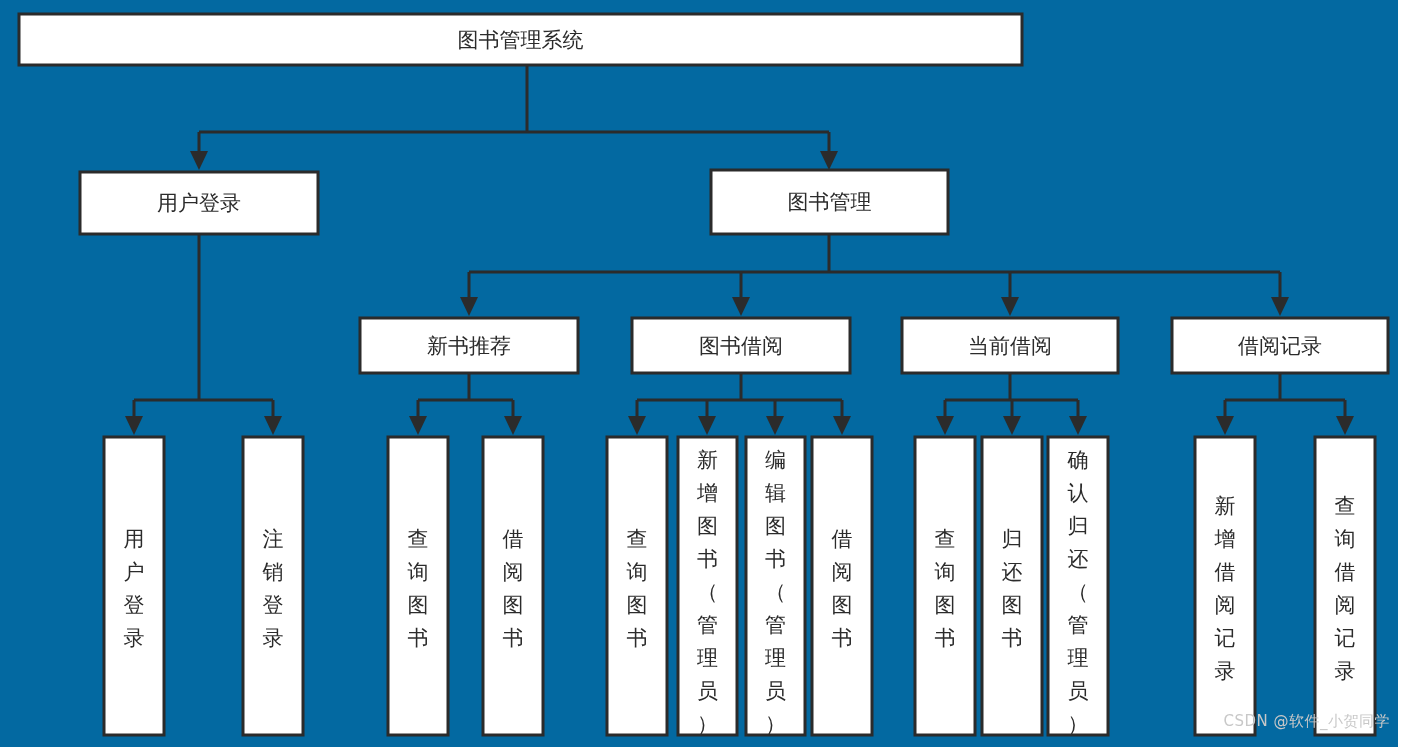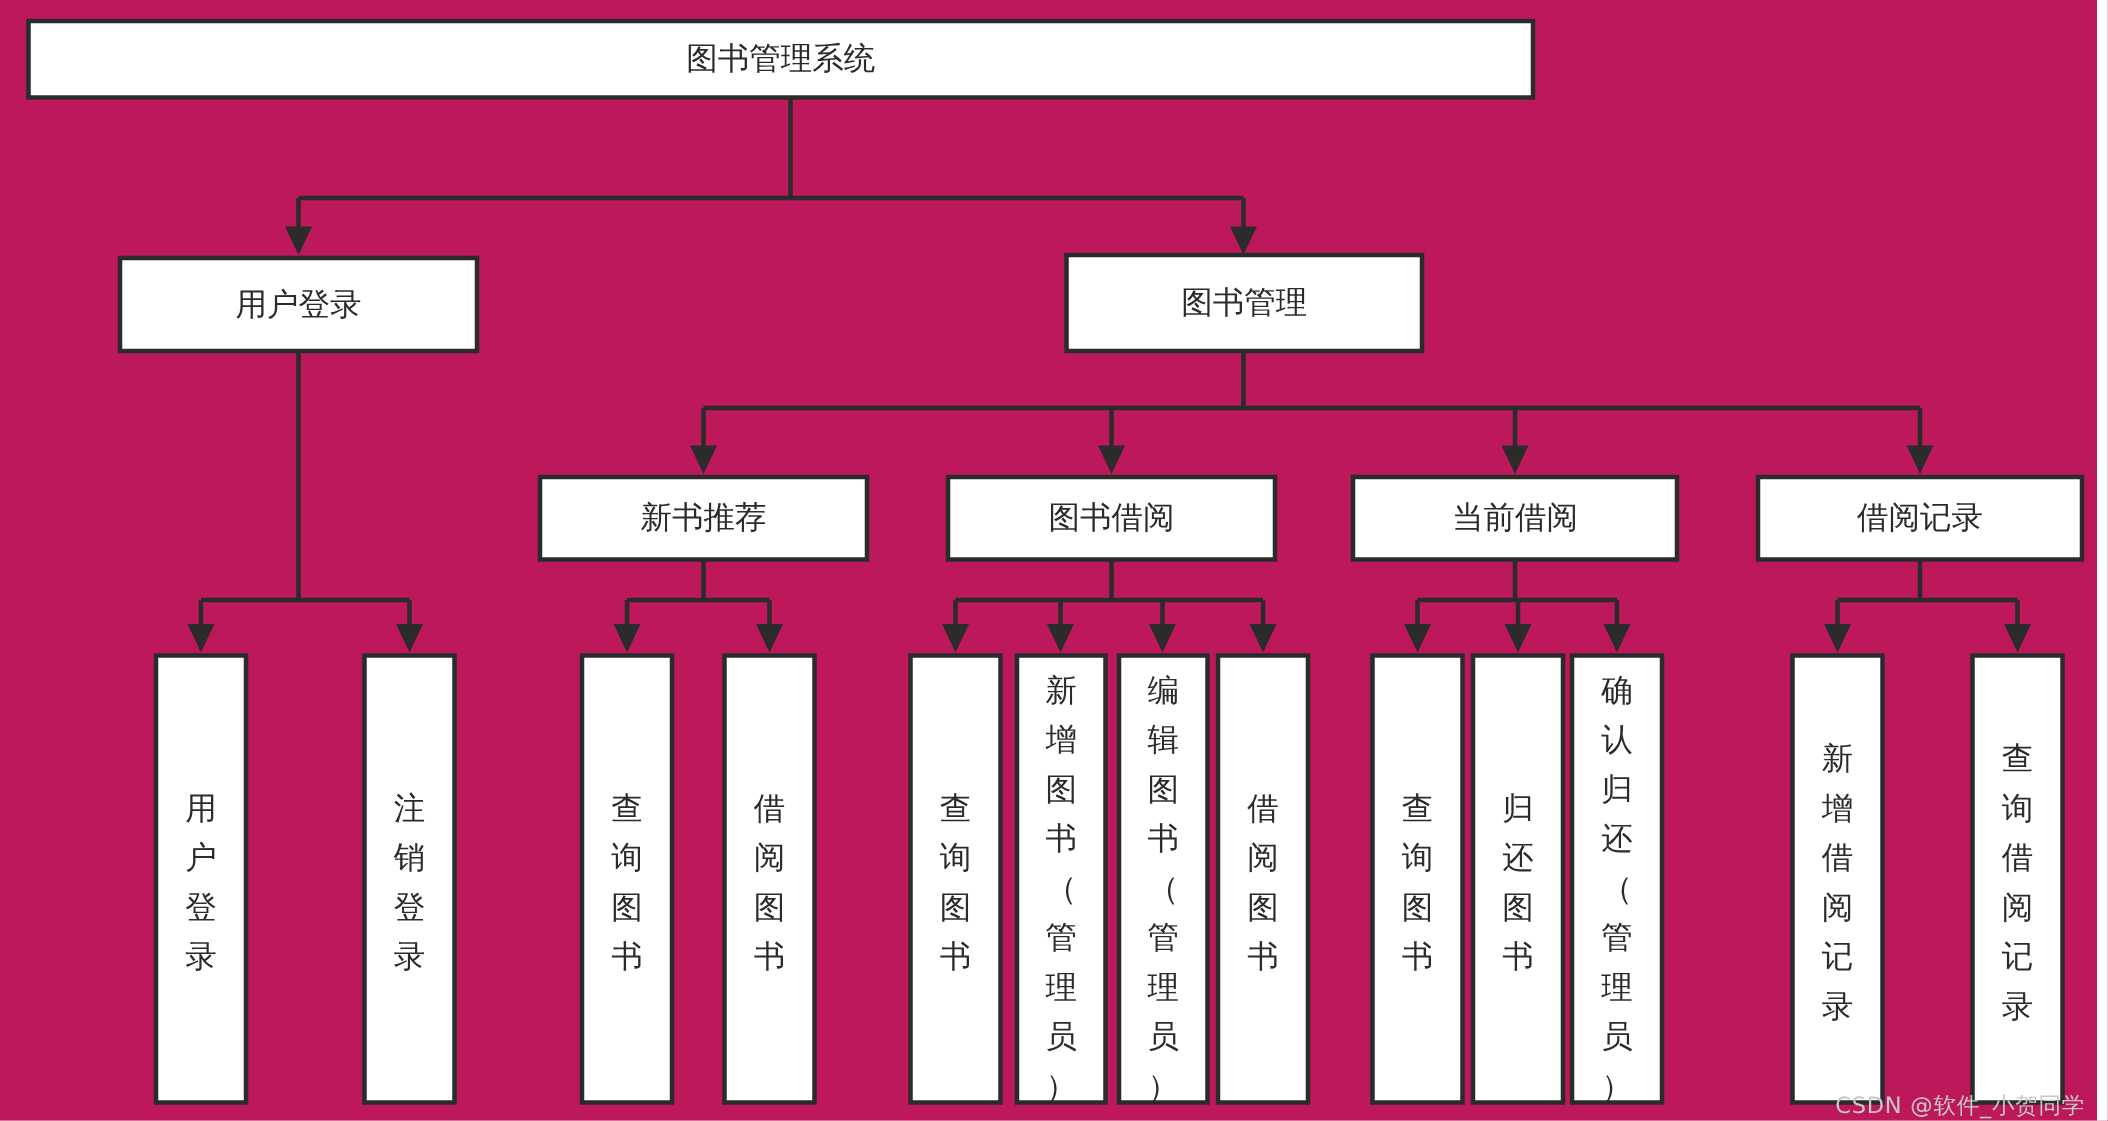--- a/index.html
+++ b/index.html
@@ -11,21 +11,21 @@
   body {
     width: 1405px;
     height: 747px;
     overflow: hidden;
     font-family: "DejaVu Sans", "Liberation Sans", sans-serif;
   }
   #diagram-root {
     position: relative;
     width: 1398px;
     height: 747px;
-    background: #be185d;
+    background: #0369a1;
   }
   svg#tree-svg {
     position: absolute;
     left: 0;
     top: 0;
     width: 1405px;
     height: 747px;
     display: block;
   }
   .node-box {
@@ -51,21 +51,21 @@
     stroke-width: 3;
     fill: none;
   }
   .arrow-head {
     fill: #2b2b2b;
     stroke: none;
   }
   .watermark {
     position: absolute;
     right: 8px;
-    bottom: 0;
+    bottom: 16px;
     color: #c8c8c8;
     font-size: 15px;
     font-family: "DejaVu Sans", "Liberation Sans", sans-serif;
     letter-spacing: 0.5px;
     white-space: nowrap;
     user-select: none;
   }
 </style>
 </head>
 <body>

